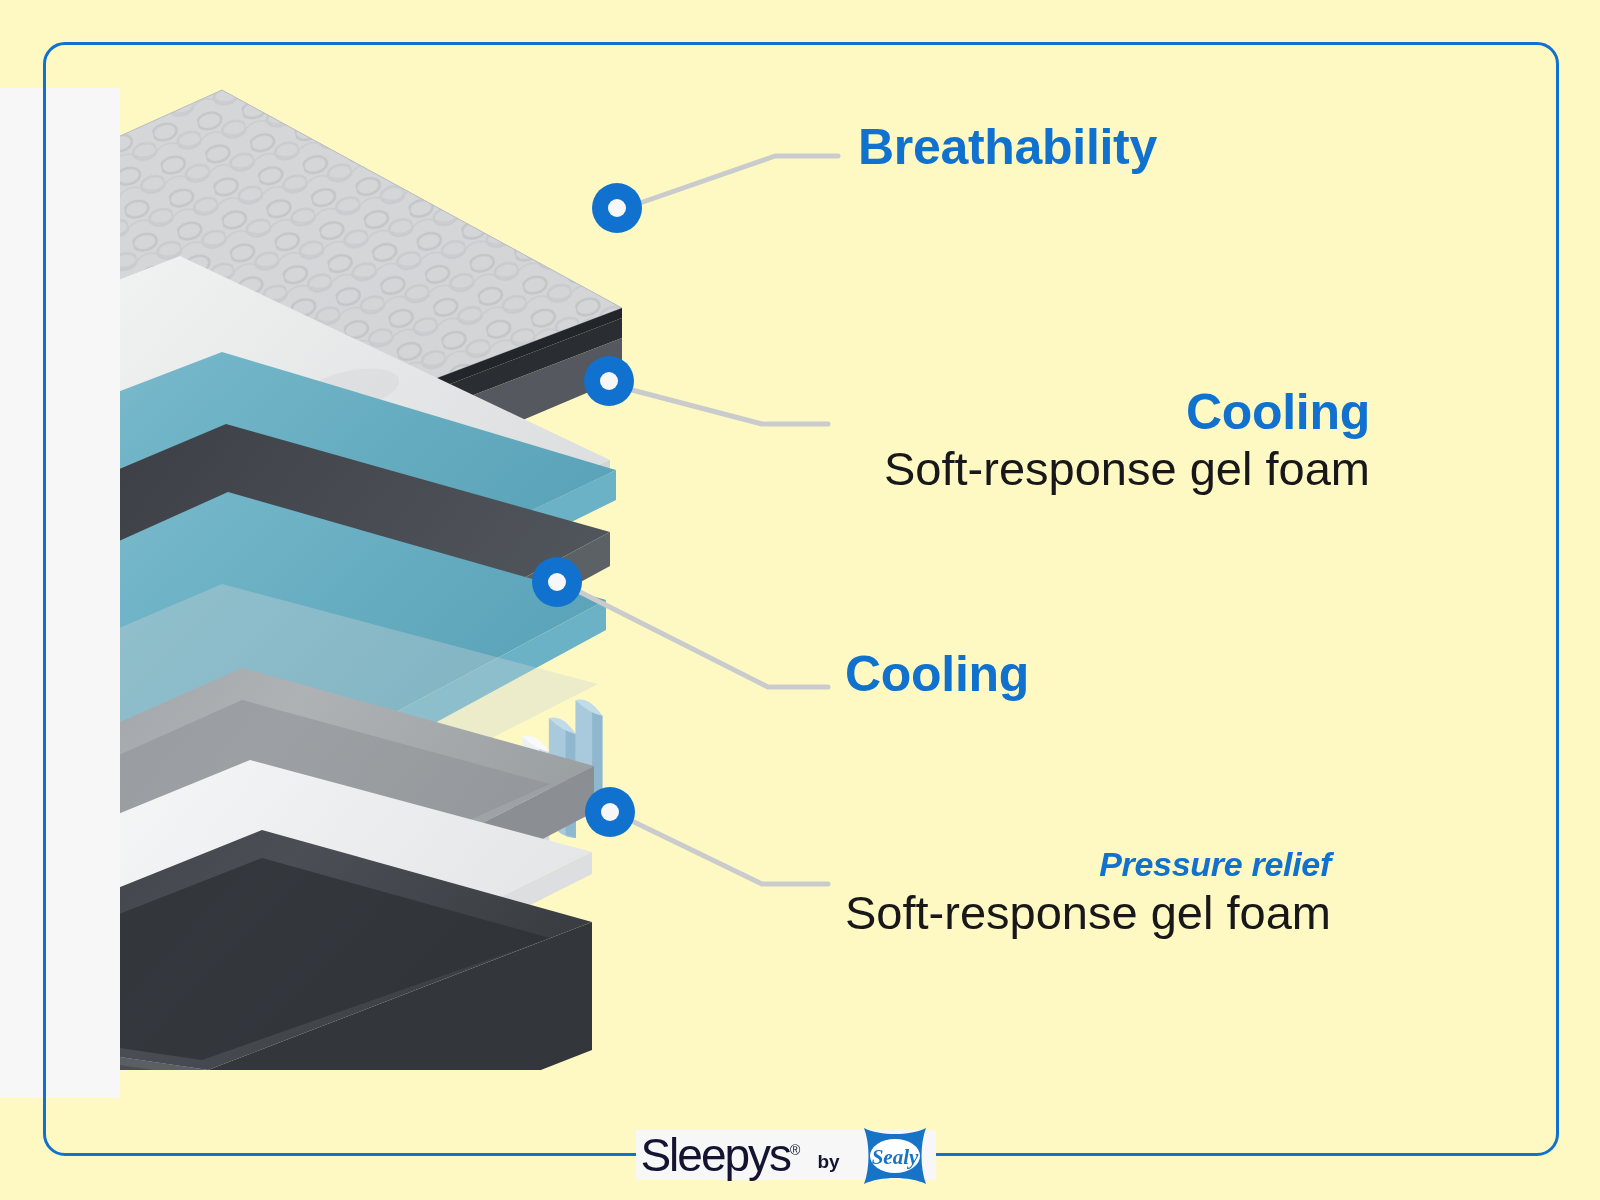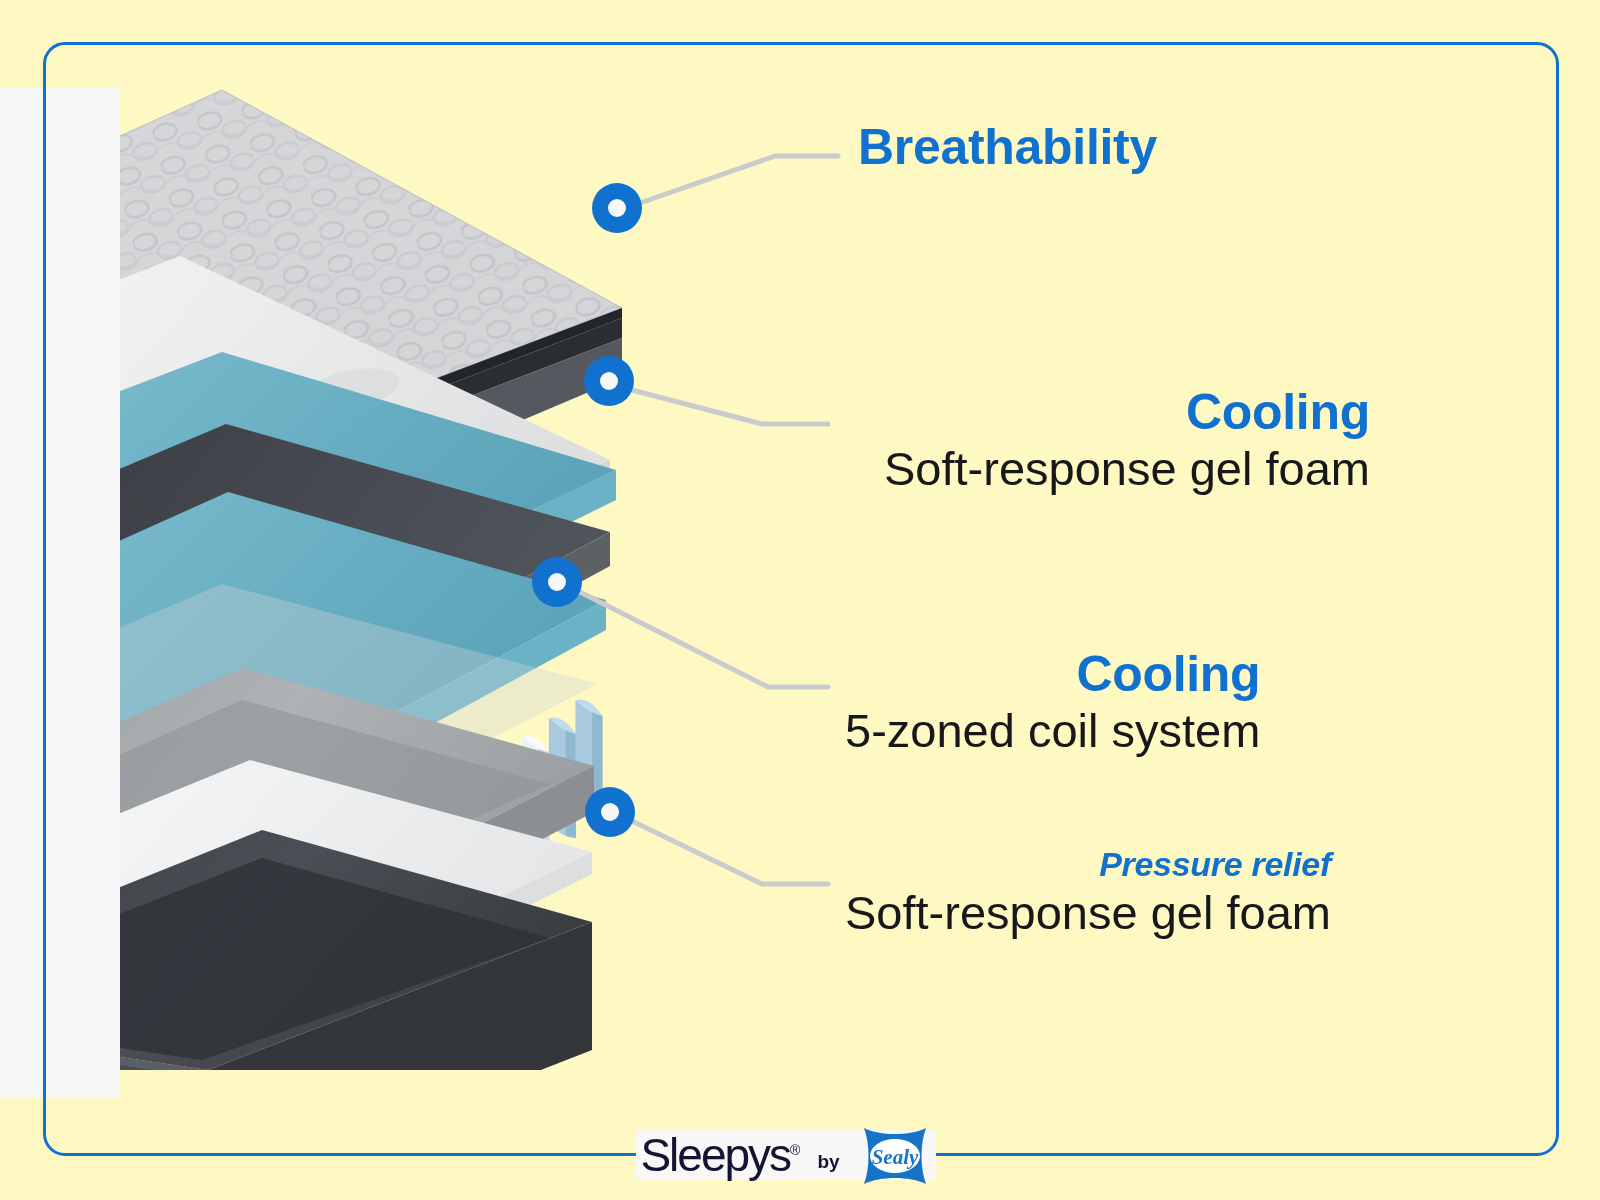--- a/index.html
+++ b/index.html
@@ -432,21 +432,20 @@
     <div class="co-title">Breathability</div>
   </div>
 
   <div class="callout c2">
     <div class="co-title">Cooling</div>
     <div class="co-sub">Soft-response gel foam</div>
   </div>
 
   <div class="callout c3">
     <div class="co-title">Cooling</div>
-    <div class="co-sub">5-zoned coil system</div>
   </div>
 
   <div class="callout c4">
     <div class="co-title">Pressure relief</div>
     <div class="co-sub">Soft-response gel foam</div>
   </div>
 
   <div class="logo-wrap">
     <div class="logo-sleepys">
       <span>Sleepys</span><span class="logo-reg">®</span>

